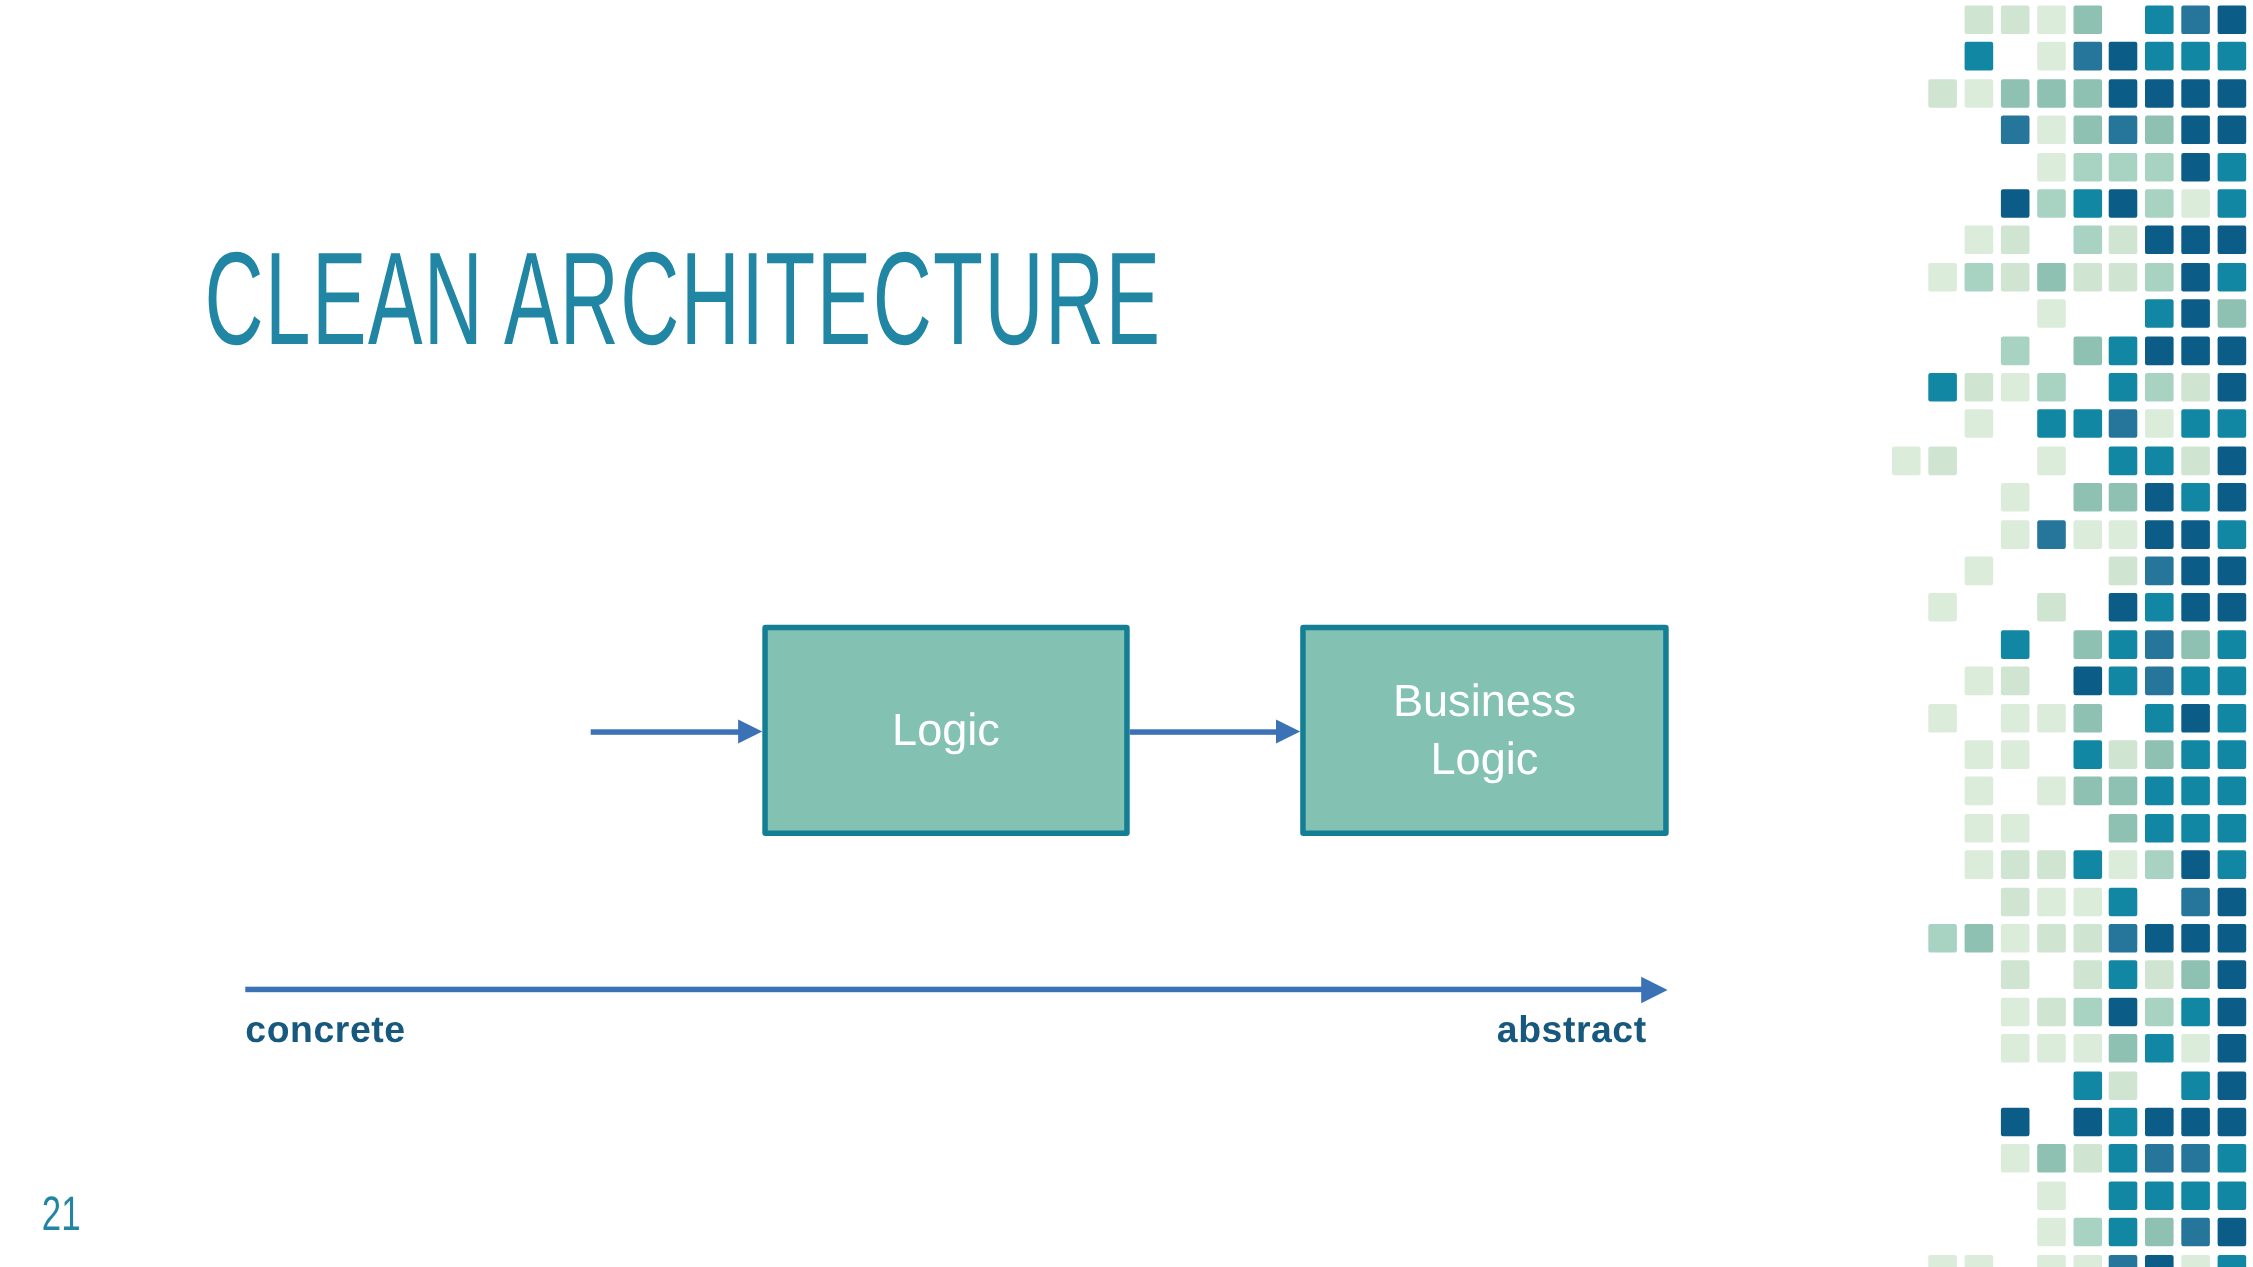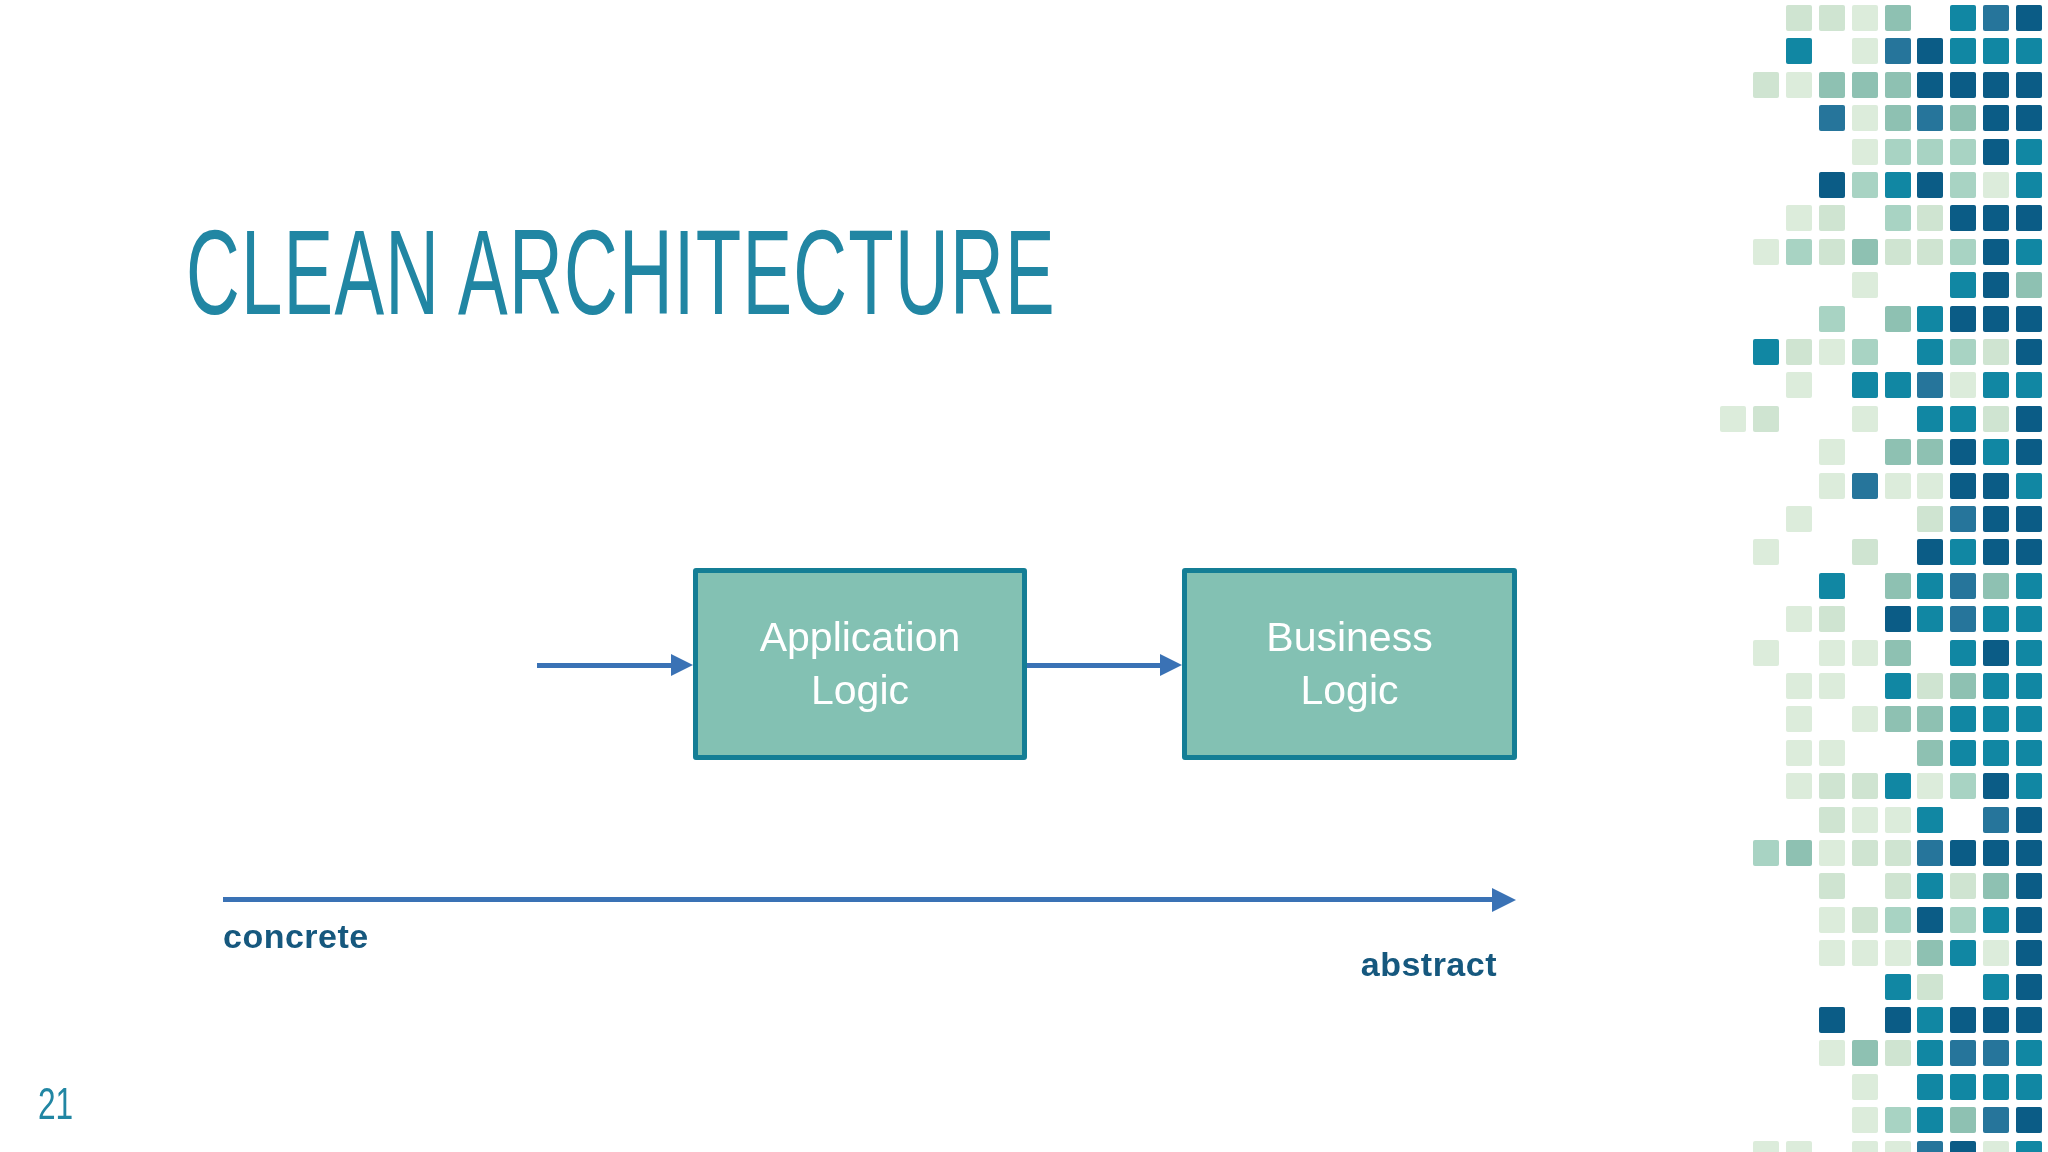--- a/index.html
+++ b/index.html
@@ -49,39 +49,38 @@
 </style>
 </head>
 <body>
 
 <div class="slide">
 
   <div class="title">CLEAN ARCHITECTURE</div>
 
 
   <div class="box" style="left:693px;top:568px;width:334px;">
-    <span>Application</span>
     <span>Logic</span>
   </div>
 
   <div class="box" style="left:1182px;top:568px;">
     <span>Business</span>
     <span>Logic</span>
   </div>
 
   <div class="hline" style="left:537px;top:663px;width:135px;"></div>
   <div class="conn-head" style="left:671px;top:654px;"></div>
 
   <div class="hline" style="left:1027px;top:663px;width:134px;"></div>
   <div class="conn-head" style="left:1160px;top:654px;"></div>
 
   <div class="hline" style="left:223px;top:897px;width:1270px;"></div>
   <div class="axis-head" style="left:1492px;top:888px;"></div>
   <div class="axis-label" style="left:223px;top:919px;">concrete</div>
-  <div class="axis-label" style="right:551px;top:919px;margin-top:28px;">abstract</div>
+  <div class="axis-label" style="right:551px;top:919px;">abstract</div>
 
   <div class="page-num">21</div>
 
   <div class="mosaic" id="mosaic">
       <div class="tile" style="left: 1785.8px; top: 5px; width: 26px; height: 26px; background: rgb(207, 228, 209);"></div>
       <div class="tile" style="left: 1818.7px; top: 5px; width: 26px; height: 26px; background: rgb(207, 228, 209);"></div>
       <div class="tile" style="left: 1851.6px; top: 5px; width: 26px; height: 26px; background: rgb(220, 236, 219);"></div>
       <div class="tile" style="left: 1884.5px; top: 5px; width: 26px; height: 26px; background: rgb(142, 193, 178);"></div>
       <div class="tile" style="left: 1950.3px; top: 5px; width: 26px; height: 26px; background: rgb(17, 135, 163);"></div>
       <div class="tile" style="left: 1983.2px; top: 5px; width: 26px; height: 26px; background: rgb(38, 117, 155);"></div>

